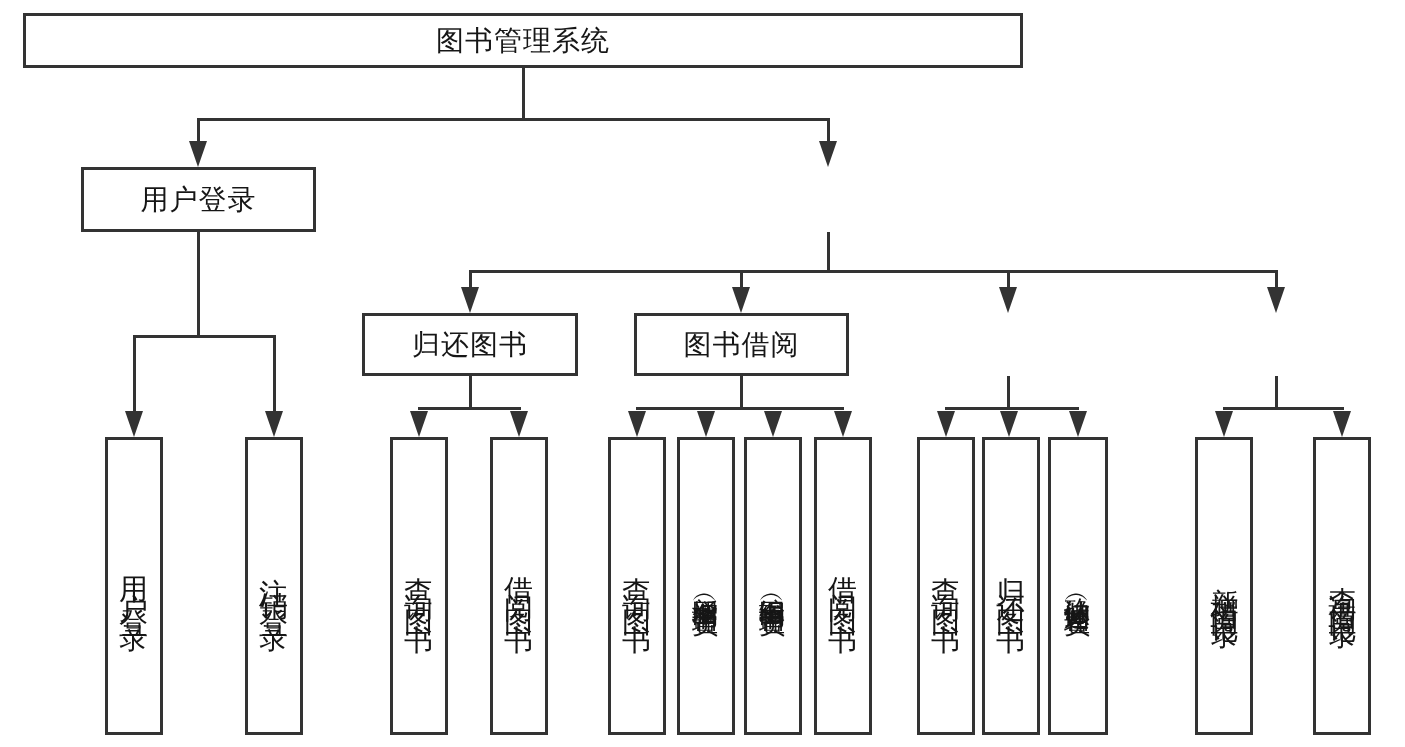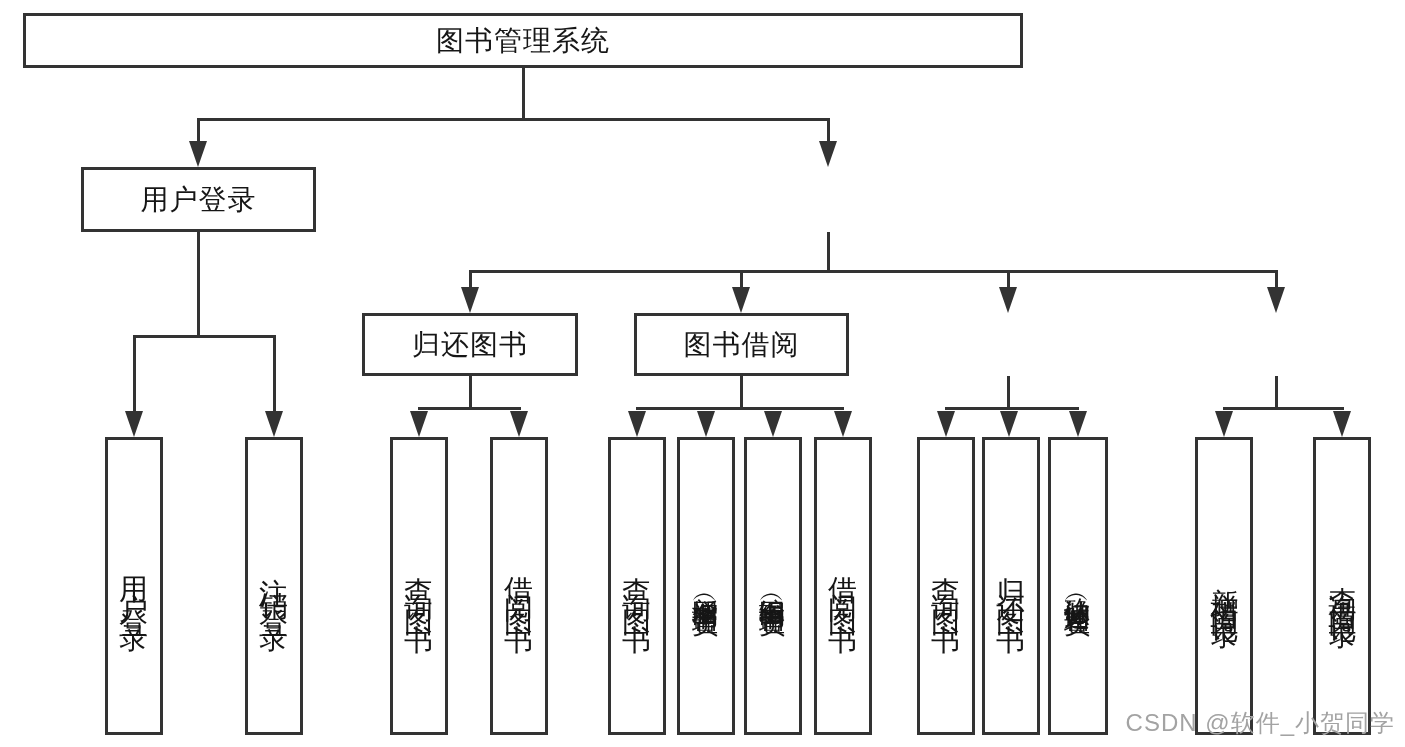--- a/index.html
+++ b/index.html
@@ -126,21 +126,20 @@
     <span class="lbl sp9">确认归还（管理员）</span>
   </div>
 
   <div class="box vbox" style="left:1195px; top:437px; width:58px; height:298px;">
     <span class="lbl sp6">新增借阅记录</span>
   </div>
   <div class="box vbox" style="left:1313px; top:437px; width:58px; height:298px;">
     <span class="lbl sp6">查询借阅记录</span>
   </div>
 
-  <div class="watermark">CSDN @软件_小贺同学</div>
 <div class="vline" style="left: 521.5px; top: 68px; height: 50px;"></div>
     <div class="vline" style="left: 196.5px; top: 118px; height: 28px;"></div>
     <div class="vline" style="left: 826.5px; top: 118px; height: 28px;"></div>
     <div class="vline" style="left: 196.5px; top: 232px; height: 104px;"></div>
     <div class="vline" style="left: 132.5px; top: 335px; height: 78px;"></div>
     <div class="vline" style="left: 272.5px; top: 335px; height: 78px;"></div>
     <div class="vline" style="left: 826.5px; top: 232px; height: 40px;"></div>
     <div class="vline" style="left: 468.5px; top: 270px; height: 20px;"></div>
     <div class="vline" style="left: 739.5px; top: 270px; height: 20px;"></div>
     <div class="vline" style="left: 1007px; top: 270px; height: 20px;"></div>

